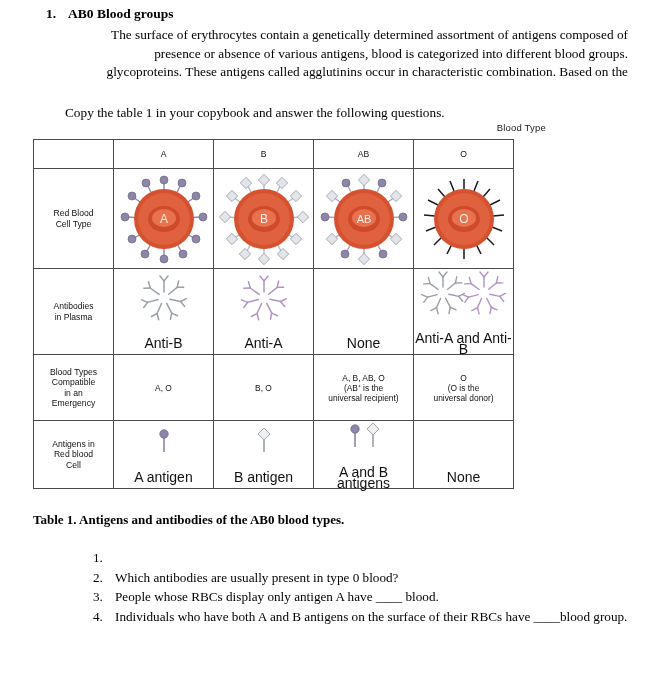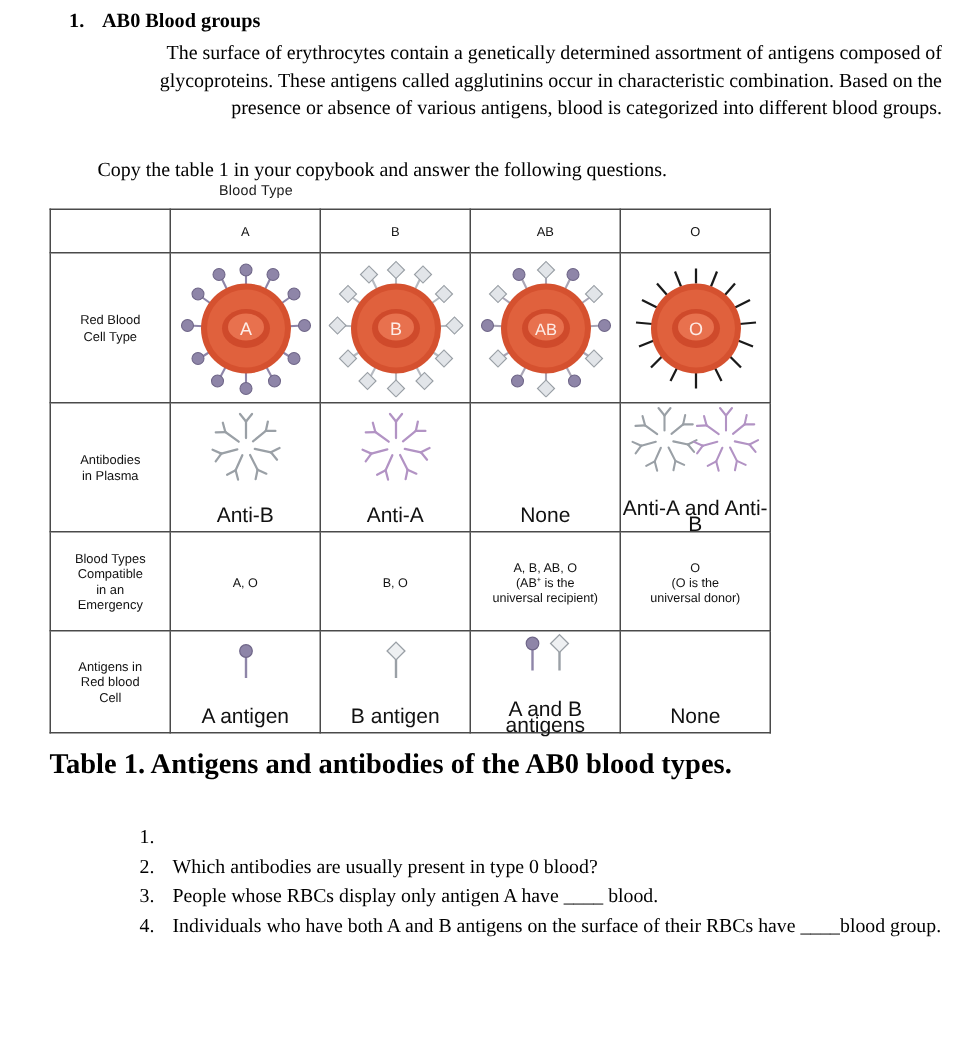--- a/index.html
+++ b/index.html
@@ -23,21 +23,21 @@
   .intro-body .ind{display:block;padding-left:39px;}
   .copy-line{
     position:absolute;left:33px;top:104px;width:560px;
     font-size:13.3px;line-height:17px;margin-left:32px;
   }
 
   
   .tbl-wrap{position:absolute;left:33px;top:122px;width:480px;}
   .blood-type-label{
     position:absolute;left:113px;top:0px;width:400px;
-    text-align:left;font-family:"Liberation Sans",sans-serif;
+    text-align:right;font-family:"Liberation Sans",sans-serif;
     font-size:9.5px;color:#1a1a1a;letter-spacing:.2px;
   }
   table.bt{
     position:absolute;left:0;top:17px;border-collapse:collapse;
     table-layout:fixed;width:480px;
     font-family:"Liberation Sans",sans-serif;
   }
   table.bt td{
     border:1.1px solid #4a4a4a;vertical-align:middle;padding:0;
     font-size:8.6px;color:#111;text-align:center;
@@ -47,44 +47,44 @@
     font-size:8.6px;line-height:10.5px;color:#111;
   }
   td.corner{border:none;}
   td.hdr{height:28px;font-size:9.6px;}
   .cell-inner{display:flex;flex-direction:column;align-items:center;justify-content:center;}
   .cap{font-size:14px;line-height:10.5px;color:#111;margin-top:16px;}
   .cap-multi{font-size:8.4px;line-height:10px;color:#111;}
 
   
   .table-caption{
-    position:absolute;left:33px;top:499px;width:560px;
-    font-weight:bold;font-size:19px;
+    position:absolute;left:33px;top:512px;width:560px;
+    font-weight:bold;font-size:13px;
   }
   .qlist{position:absolute;left:33px;top:548px;width:600px;}
   .qrow{
     display:flex;font-size:13.2px;line-height:19.5px;
     padding-left:60px;
   }
   .qnum{width:22px;flex:none;}
   .qtext{flex:1;}
 </style>
 </head>
 <body>
 
 <div class="page">
 
   <div class="intro-heading">
     <span class="num">1.</span><span>AB0 Blood groups</span>
   </div>
 
   <div class="intro-body">
     <span>The surface of erythrocytes contain a genetically determined assortment of antigens composed of</span>
+    <span class="ind">presence or absence of various antigens, blood is categorized into different blood groups.</span>
     <span class="ind">glycoproteins. These antigens called agglutinins occur in characteristic combination. Based on the</span>
-    <span class="ind">presence or absence of various antigens, blood is categorized into different blood groups.</span>
   </div>
 
   <div class="copy-line">Copy the table 1 in your copybook and answer the following questions.</div>
 
   <div class="tbl-wrap">
     <div class="blood-type-label">Blood Type</div>
 
     <table class="bt">
       <colgroup>
         <col style="width:80px">

